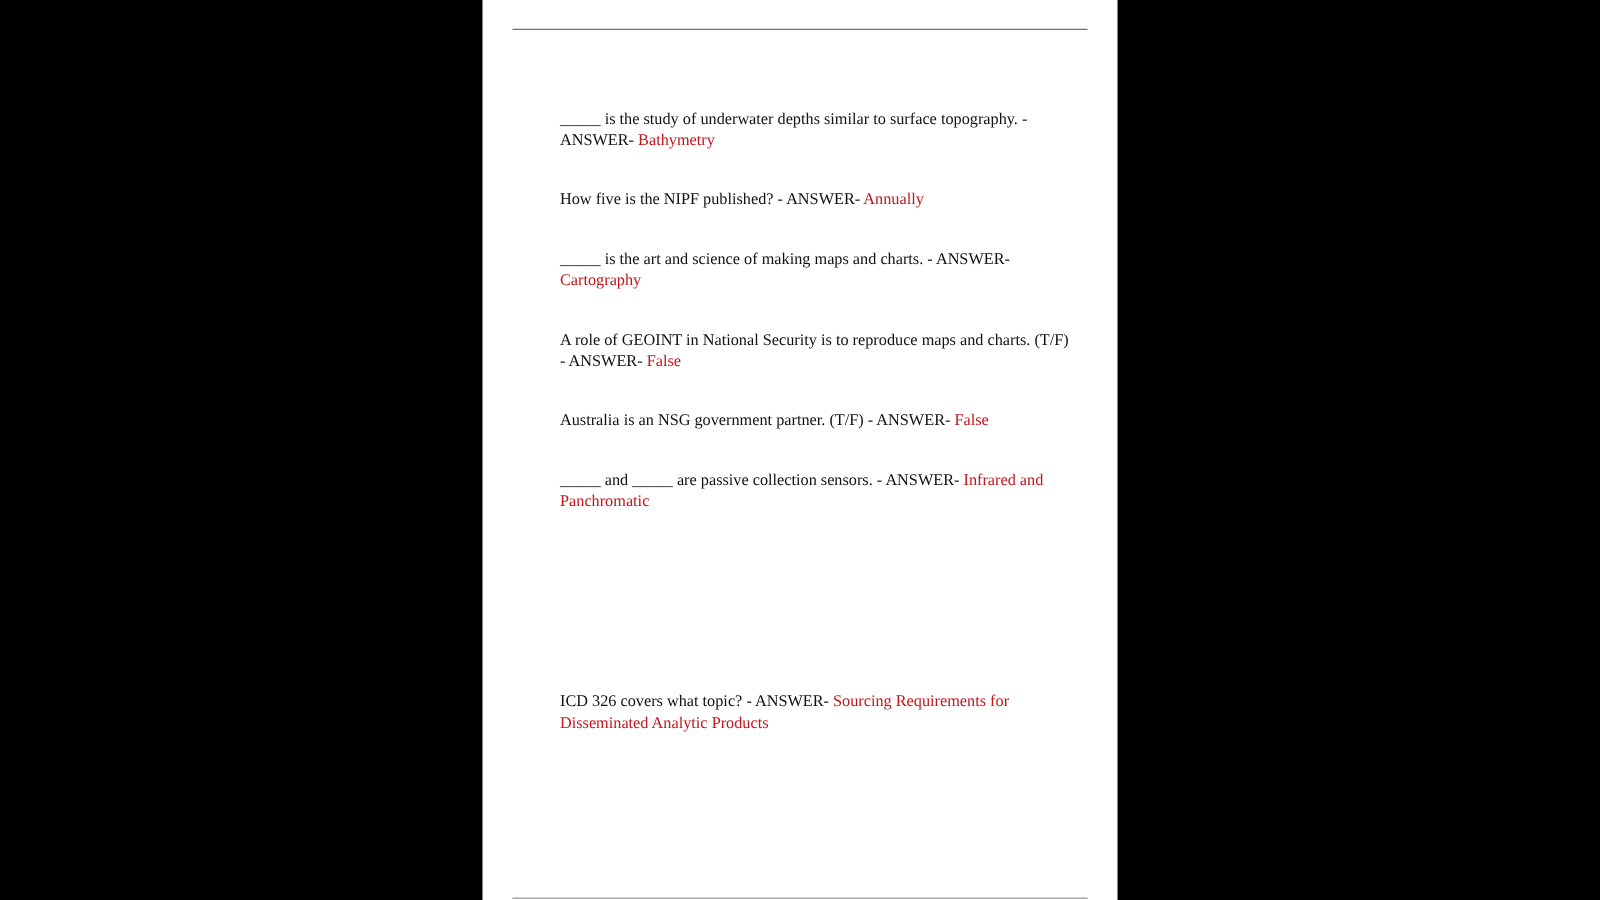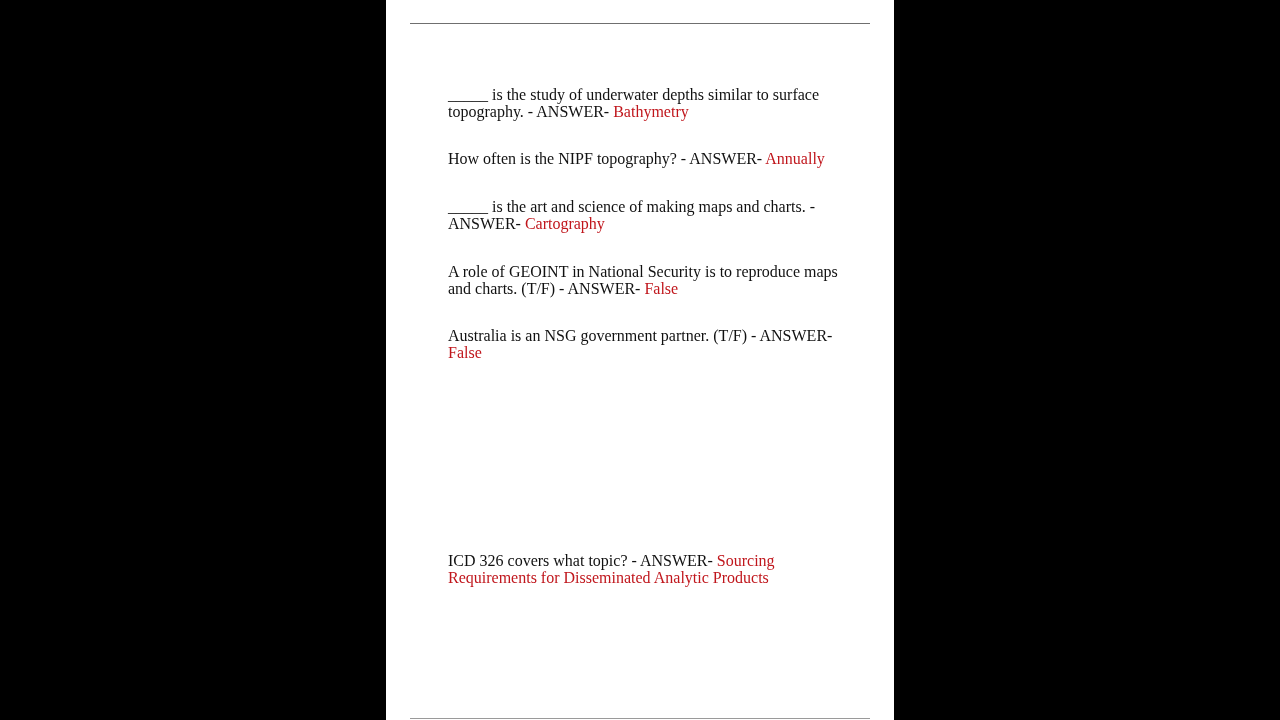--- a/index.html
+++ b/index.html
@@ -10,55 +10,59 @@
   .page {
     position: absolute; left: 386px; top: 0; width: 508px; height: 720px; background: #ffffff;
   }
   .rule {
     position: absolute; left: 24px; width: 460px; height: 1px; background: #6f6f6f;
   }
   .rule.top { top: 23px; }
   .rule.bottom { top: 718px; background: #9a9a9a; }
   .qa {
     position: absolute; left: 62px; width: 410px;
-    font-size: 16px; line-height: 17px; color: #111111;
+    font-size: 13px; line-height: 17px; color: #111111;
   }
   .ans { color: #c0161c; }
 </style>
 </head>
 <body>
 
 <div class="page">
   <div class="rule top"></div>
 
   <div class="qa" style="top:86px">
     <span>_____ is the study of underwater depths similar to surface topography. - ANSWER-</span>
     <span class="ans">Bathymetry</span>
   </div>
 
   <div class="qa" style="top:150px">
-    <span>How often is the NIPF topography? - ANSWER-</span>
+    <span>How five is the NIPF published? - ANSWER-</span>
     <span class="ans">Annually</span>
   </div>
 
   <div class="qa" style="top:198px">
     <span>_____ is the art and science of making maps and charts. - ANSWER-</span>
     <span class="ans">Cartography</span>
   </div>
 
   <div class="qa" style="top:263px">
     <span>A role of GEOINT in National Security is to reproduce maps and charts. (T/F) - ANSWER-</span>
     <span class="ans">False</span>
   </div>
 
   <div class="qa" style="top:327px">
     <span>Australia is an NSG government partner. (T/F) - ANSWER-</span>
     <span class="ans">False</span>
   </div>
 
+  <div class="qa" style="top:375px">
+    <span>_____ and _____ are passive collection sensors. - ANSWER-</span>
+    <span class="ans">Infrared and Panchromatic</span>
+  </div>
 
 
 
   <div class="qa" style="top:552px">
     <span>ICD 326 covers what topic? - ANSWER-</span>
     <span class="ans">Sourcing Requirements for Disseminated Analytic Products</span>
   </div>
 
   <div class="rule bottom"></div>
 </div>

